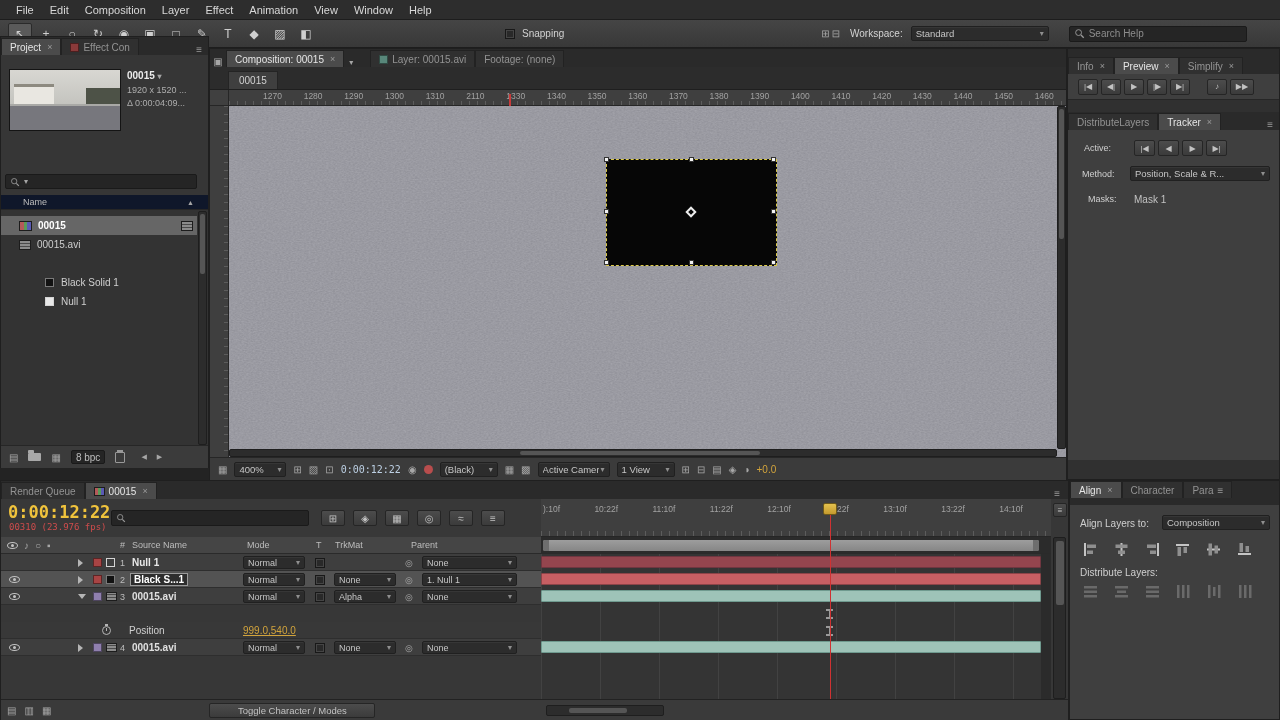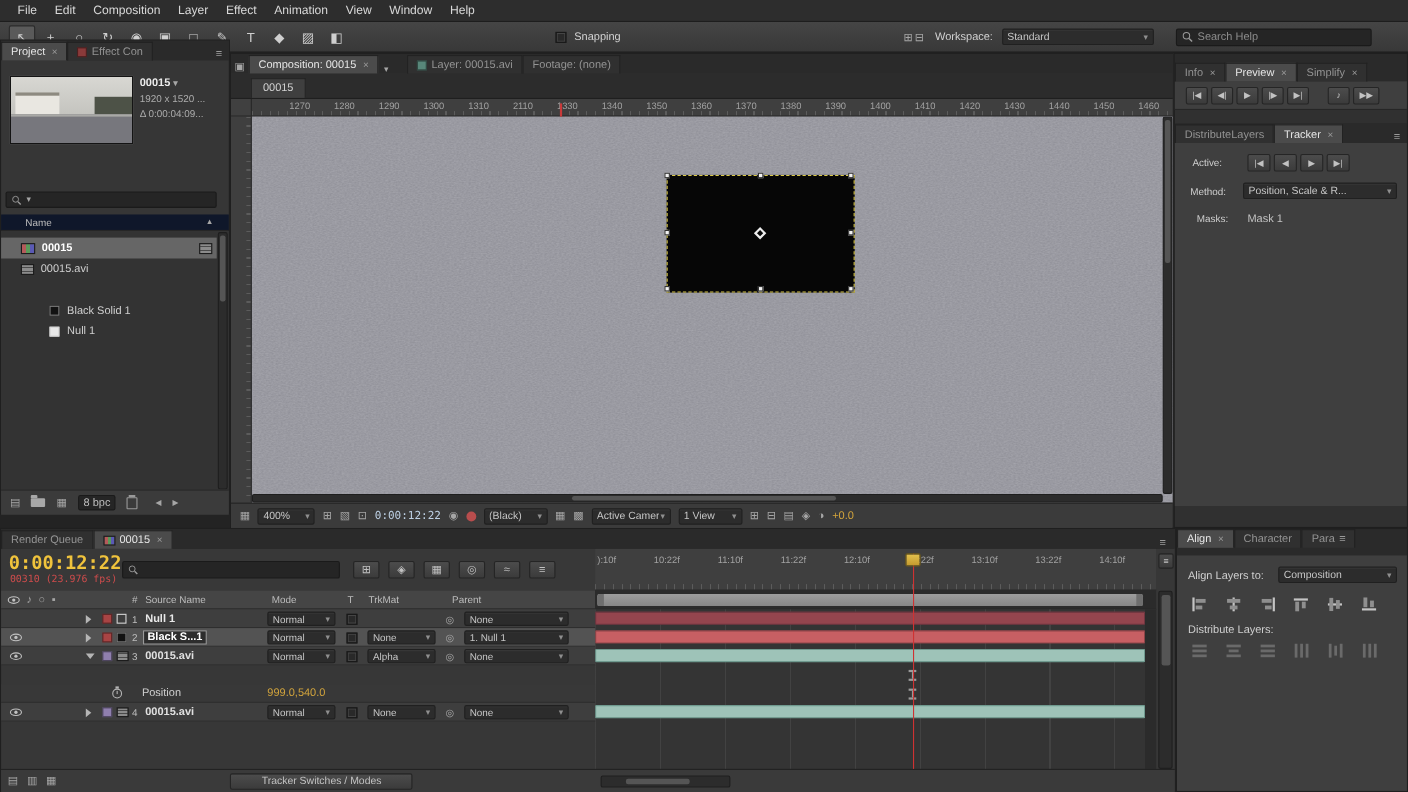--- a/index.html
+++ b/index.html
@@ -509,21 +509,21 @@
         <span class="dd dds" style="width:95px">
           <span>None</span>
         </span>
       </span>
   </div>
   <div class="trow prop" style="top:141px">
     <span class="cell" style="left:101px">
         <span class="sw"></span>
       </span>
     <span class="cell" style="left:128px;color:#d0d0d0">Position</span>
-    <span class="cell orange" style="left:242px;">999.0,540.0</span>
+    <span class="cell orange" style="left:242px;text-decoration:underline">999.0,540.0</span>
   </div>
   <div class="trow" style="top:158px">
     <span class="cell" style="left:8px">
         <span class="eye"></span>
       </span>
     <span class="cell" style="left:77px">
         <span class="tw"></span>
       </span>
     <span class="cell" style="left:92px">
         <span class="chip" style="background:#8f7fae"></span>
@@ -560,21 +560,21 @@
   <div class="abs" style="left:822px;top:22px;width:14px;height:12px;background:linear-gradient(#e3c14e,#c49a2e);border:1px solid #6e5a1a;border-radius:2px;z-index:21"></div>
 
   <div class="abs scroll" style="left:1052px;top:56px;width:13px;height:162px">
       <div class="sh" style="left:2px;top:3px;width:8px;height:64px"></div>
     </div>
 
   <div class="abs flex" style="left:0;top:218px;width:1067px;height:21px;background:#3a3a3a;border-top:1px solid #222;gap:8px;padding:0 6px">
     <span class="icon">▤</span>
     <span class="icon">▥</span>
     <span class="icon">▦</span>
-    <span class="ibtn" style="margin-left:150px;width:166px;height:15px;font-size:9.5px">Tracker Switches / Modes</span>
+    <span class="ibtn" style="margin-left:150px;width:166px;height:15px;font-size:9.5px">Toggle Character / Modes</span>
     <div class="scroll" style="position:absolute;left:545px;top:5px;width:118px;height:11px">
         <div class="sh" style="left:22px;top:2px;width:58px;height:5px"></div>
       </div>
   </div>
 </div>
 
 <div class="abs panel" style="left:1069px;top:480px;width:211px;height:240px;background:#303030">
   <div class="tabbar" style="height:24px;align-items:flex-start">
     <div class="tab on">
         <span>Align</span>

